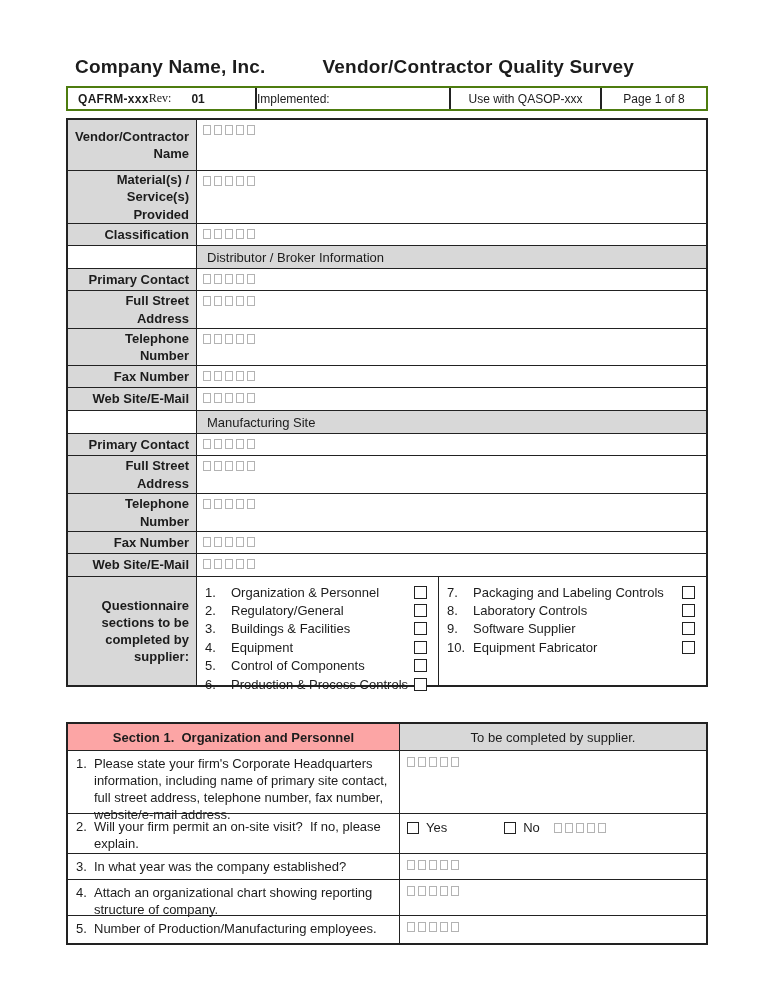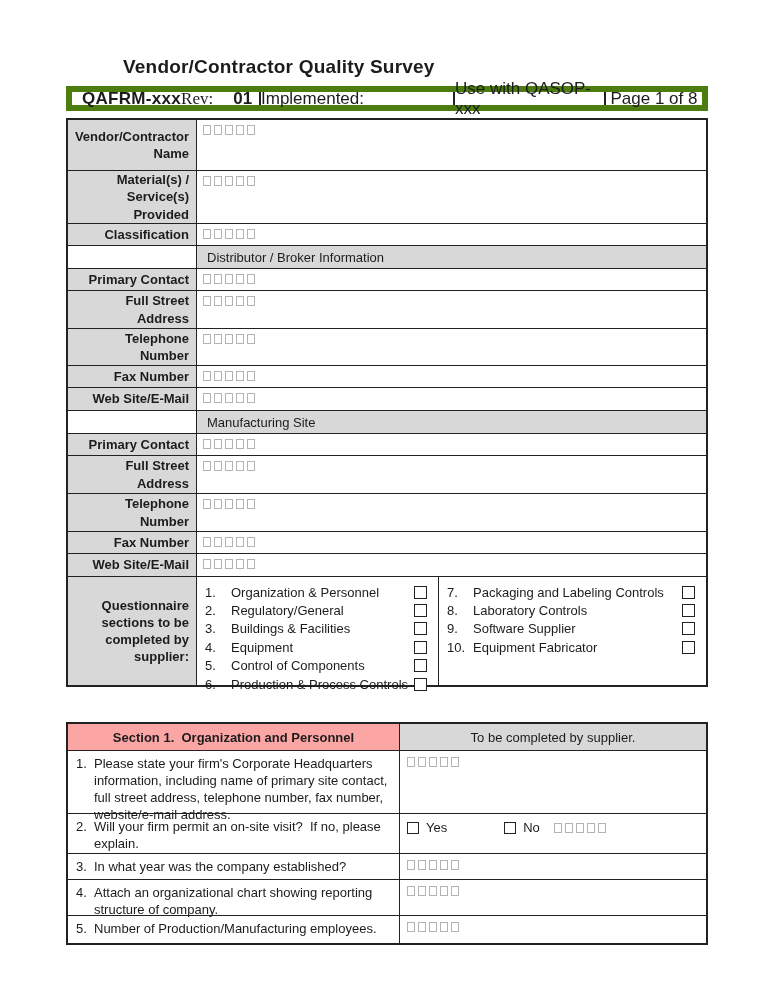--- a/index.html
+++ b/index.html
@@ -5,22 +5,22 @@
   html,body{margin:0;padding:0;background:#ffffff;}
   .page{position:relative;width:768px;height:994px;background:#fff;overflow:hidden;
         font-family:"Liberation Sans",sans-serif;color:#1c1c1c;}
 
   
   .titlebar{position:absolute;left:66px;top:56px;width:642px;display:flex;align-items:baseline;}
   .company{font-size:19px;font-weight:bold;margin-left:9px;letter-spacing:.2px;}
   .doctitle{font-size:19px;font-weight:bold;margin-left:57px;letter-spacing:.2px;}
 
   
-  .hbar{position:absolute;left:66px;top:86px;width:642px;height:25px;border:6px solid #4d7c0f;
-        box-sizing:border-box;display:flex;font-size:17px;background:#fff;}
+  .hbar{position:absolute;left:66px;top:86px;width:642px;height:25px;border:2px solid #4d7c0f;
+        box-sizing:border-box;display:flex;font-size:12px;background:#fff;}
   .hcell{height:100%;display:flex;align-items:center;box-sizing:border-box;}
   .hc1{width:187px;padding-left:10px;}
   .hc1 .fid{font-weight:bold;letter-spacing:.3px;}
   .hc1 .revl{font-family:Liberation Serif, serif;}
   .hc1 .revv{margin-left:20px;font-weight:bold;}
   .hc2{width:194px;border-left:2px solid #222;}
   .hc3{width:151px;border-left:2px solid #222;justify-content:center;}
   .hc4{flex:1;border-left:2px solid #222;justify-content:center;}
 
   
@@ -66,20 +66,21 @@
   .ynrow .cbx{margin:0 7px 0 0;width:12px;height:12px;}
   .ynrow .gap{width:57px;}
   .ynrow .ph{margin-left:14px;}
 </style>
 </head>
 <body>
 
 <div class="page">
 
   <div class="titlebar">
+    <div class="company">Company Name, Inc.</div>
     <div class="doctitle">Vendor/Contractor Quality Survey</div>
   </div>
 
   <div class="hbar">
     <div class="hcell hc1">
       <span class="fid">QAFRM-xxx</span>
       <span class="revl">Rev:</span>
       <span class="revv">01</span>
     </div>
     <div class="hcell hc2">

